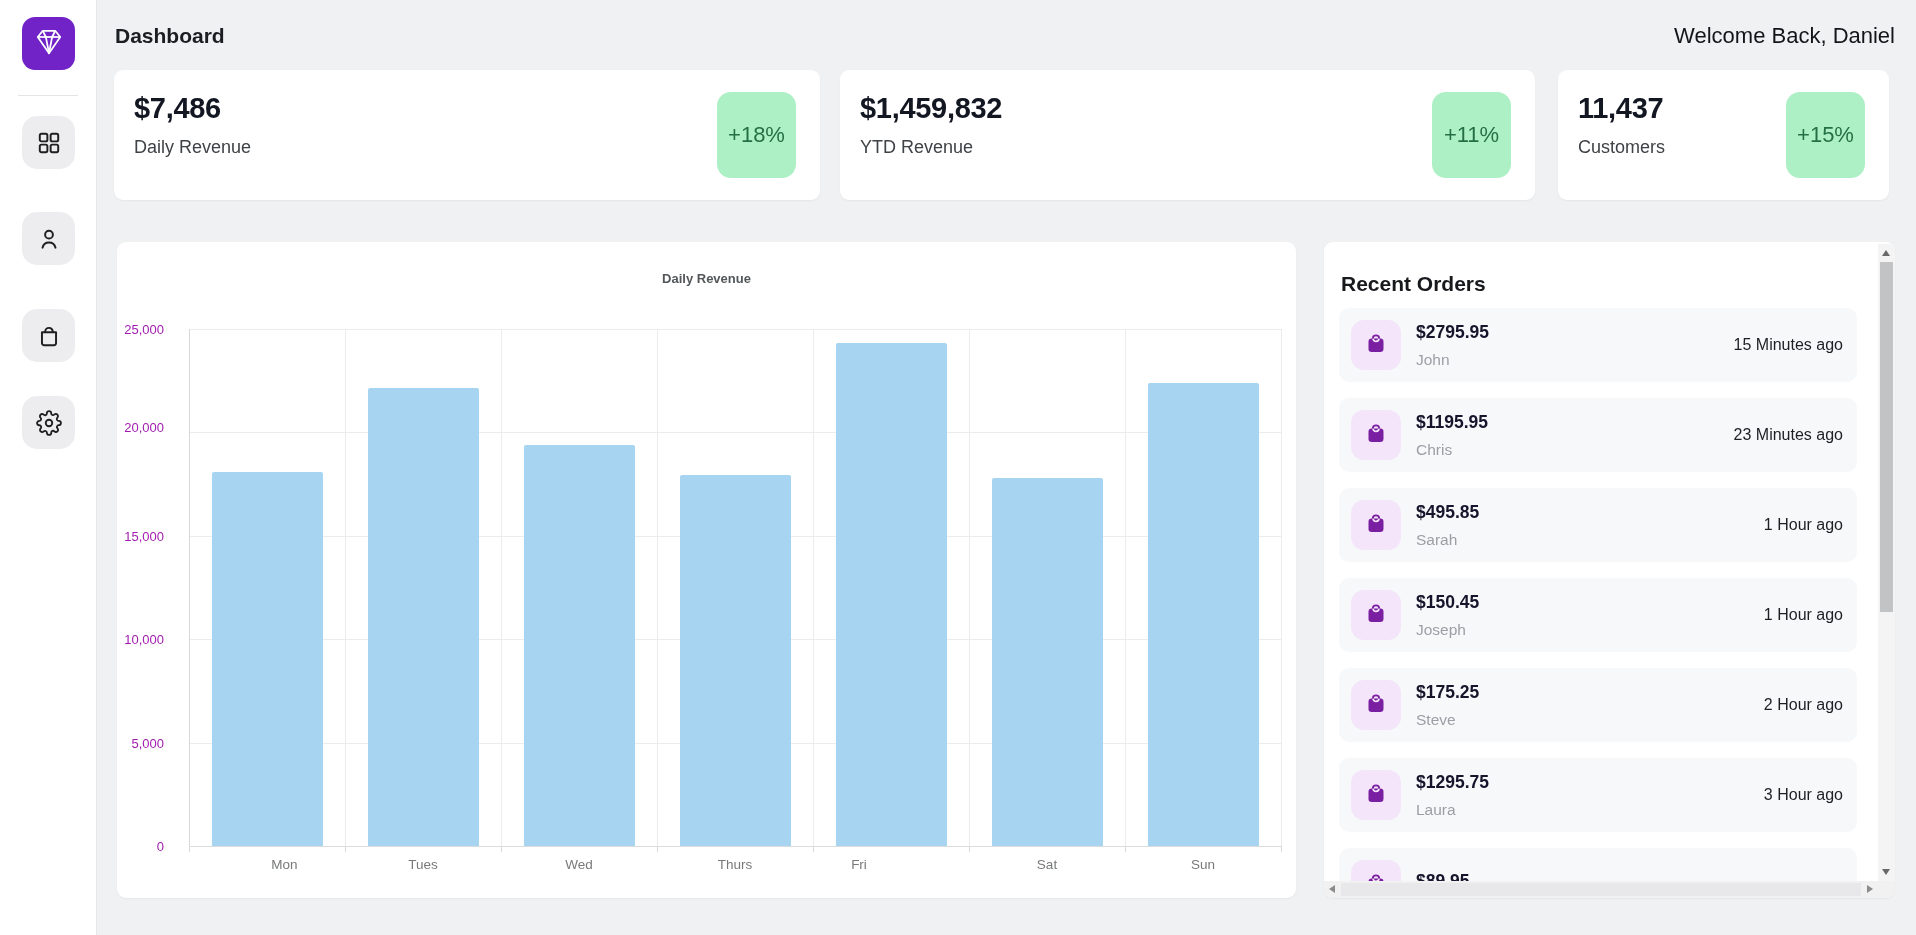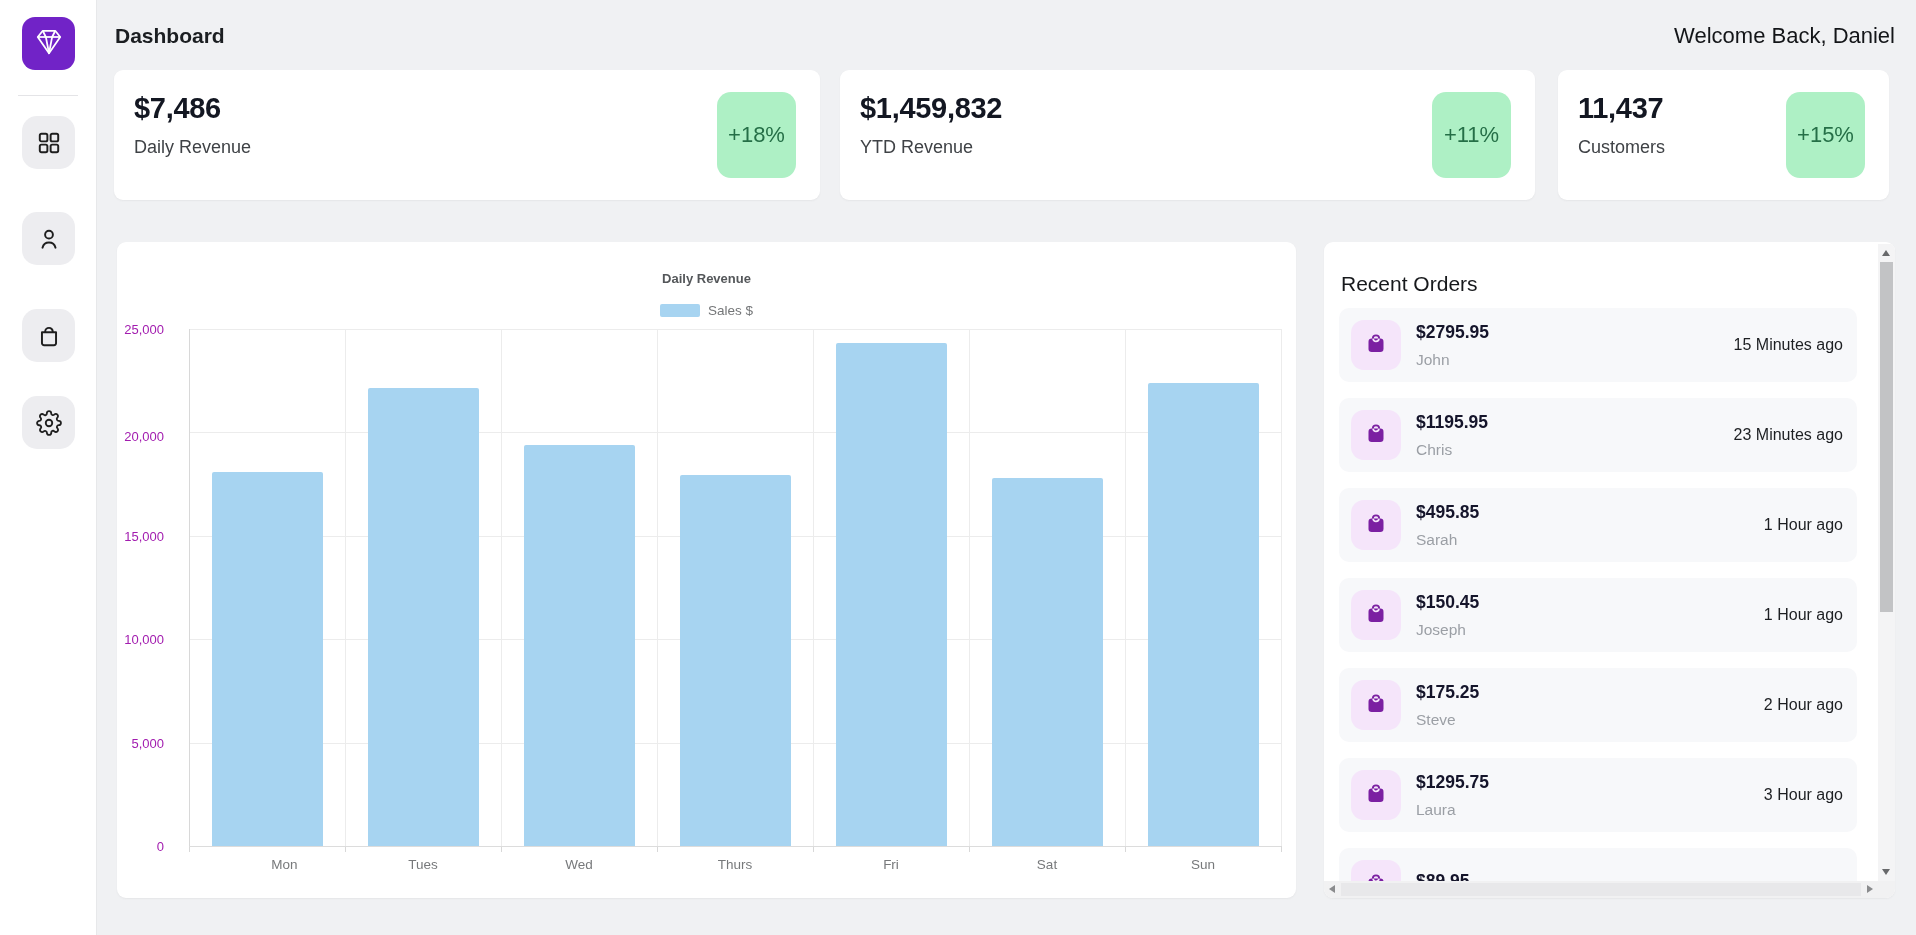--- a/index.html
+++ b/index.html
@@ -37,21 +37,21 @@
   .gridline-v { position:absolute; top:0; height:100%; width:1px; background:#ececec; }
   .gridline-v.axis { background:#d8d8d8; }
   .axis-x { position:absolute; left:0; top:517px; width:100%; height:1px; background:#dcdcdc; }
   .tick { position:absolute; top:517px; width:1px; height:6px; background:#d8d8d8; }
   .ylabel { position:absolute; right:calc(100% + 25px); transform:translateY(-50%); font-size:13px; color:#a21caf; white-space:nowrap; }
   .xlabel { position:absolute; top:528px; transform:translateX(-50%); font-size:13.5px; color:#77797b; white-space:nowrap; }
   .bar { position:absolute; bottom:0; width:111px; background:#a7d4f1; border-radius:2px 2px 0 0; }
 
   
   .orders-panel { position:absolute; left:1324px; top:242px; width:571px; height:656px; background:#fff; border-radius:9px; box-shadow:0 1px 2px rgba(60,64,67,.06); overflow:hidden; }
-  .panel-title { position:absolute; left:17px; top:30px; font-size:21px; font-weight:400; color:#17191c; }
+  .panel-title { position:absolute; left:17px; top:30px; font-size:21px; font-weight:700; color:#17191c; }
   .orders-list { position:absolute; left:15px; top:66px; width:518px; }
   .order-row { height:74px; border-radius:10px; background:#f7f8fa; margin-bottom:16px; display:flex; align-items:center; padding:0 14px 0 12px; }
   .order-icon-tile { width:50px; height:50px; border-radius:13px; background:#f5e5fa; flex:none; display:flex; align-items:center; justify-content:center; }
   .order-text { margin-left:15px; }
   .order-amount { font-size:17.5px; font-weight:700; color:#15152b; }
   .order-name { font-size:15.5px; color:#9b9fa5; margin-top:8px; }
   .order-time { margin-left:auto; font-size:16px; color:#1d1f22; }
 
   
   .vscroll { position:absolute; top:2px; right:0; width:17px; height:637px; background:#f4f4f5; }
@@ -130,29 +130,25 @@
   <div class="badge">+11%</div>
 </div>
 <div class="stat-card" id="card-3">
   <div class="value">11,437</div>
   <div class="label">Customers</div>
   <div class="badge">+15%</div>
 </div>
 
 <div class="chart-card">
   <div class="chart-title">Daily Revenue</div>
-  <div class="chart-legend">
-    <span class="legend-swatch" style="background: rgb(167, 212, 241);"></span>
-    <span class="legend-label">Sales $</span>
-  </div>
   <div class="plot">
       <div class="gridline-h" style="top: 0px;"></div>
       <div class="ylabel" style="top: 0px;">25,000</div>
       <div class="gridline-h" style="top: 103.4px;"></div>
-      <div class="ylabel" style="top: 107px;">20,000</div>
+      <div class="ylabel" style="top: 98px;">20,000</div>
       <div class="gridline-h" style="top: 206.8px;"></div>
       <div class="ylabel" style="top: 206.8px;">15,000</div>
       <div class="gridline-h" style="top: 310.2px;"></div>
       <div class="ylabel" style="top: 310.2px;">10,000</div>
       <div class="gridline-h" style="top: 413.6px;"></div>
       <div class="ylabel" style="top: 413.6px;">5,000</div>
       <div class="ylabel" style="top: 517px;">0</div>
       <div class="gridline-v axis" style="left: 0px;"></div>
       <div class="tick" style="left: 0px;"></div>
       <div class="gridline-v" style="left: 156px;"></div>
@@ -172,21 +168,21 @@
       <div class="axis-x"></div>
       <div class="bar" style="left: 22.5px; height: 374.308px; background: rgb(167, 212, 241);"></div>
       <div class="xlabel" style="left: 78px; padding-left: 35px;">Mon</div>
       <div class="bar" style="left: 178.5px; height: 458.062px; background: rgb(167, 212, 241);"></div>
       <div class="xlabel" style="left: 234px;">Tues</div>
       <div class="bar" style="left: 334.5px; height: 401.192px; background: rgb(167, 212, 241);"></div>
       <div class="xlabel" style="left: 390px;">Wed</div>
       <div class="bar" style="left: 490.5px; height: 371.206px; background: rgb(167, 212, 241);"></div>
       <div class="xlabel" style="left: 546px;">Thurs</div>
       <div class="bar" style="left: 646.5px; height: 502.524px; background: rgb(167, 212, 241);"></div>
-      <div class="xlabel" style="left: 702px;">Fri</div>
+      <div class="xlabel" style="left: 670px;">Fri</div>
       <div class="bar" style="left: 802.5px; height: 368.104px; background: rgb(167, 212, 241);"></div>
       <div class="xlabel" style="left: 858px;">Sat</div>
       <div class="bar" style="left: 958.5px; height: 463.232px; background: rgb(167, 212, 241);"></div>
       <div class="xlabel" style="left: 1014px;">Sun</div>
     </div>
 </div>
 
 <div class="orders-panel">
   <div class="panel-title">Recent Orders</div>
   <div class="orders-list">

